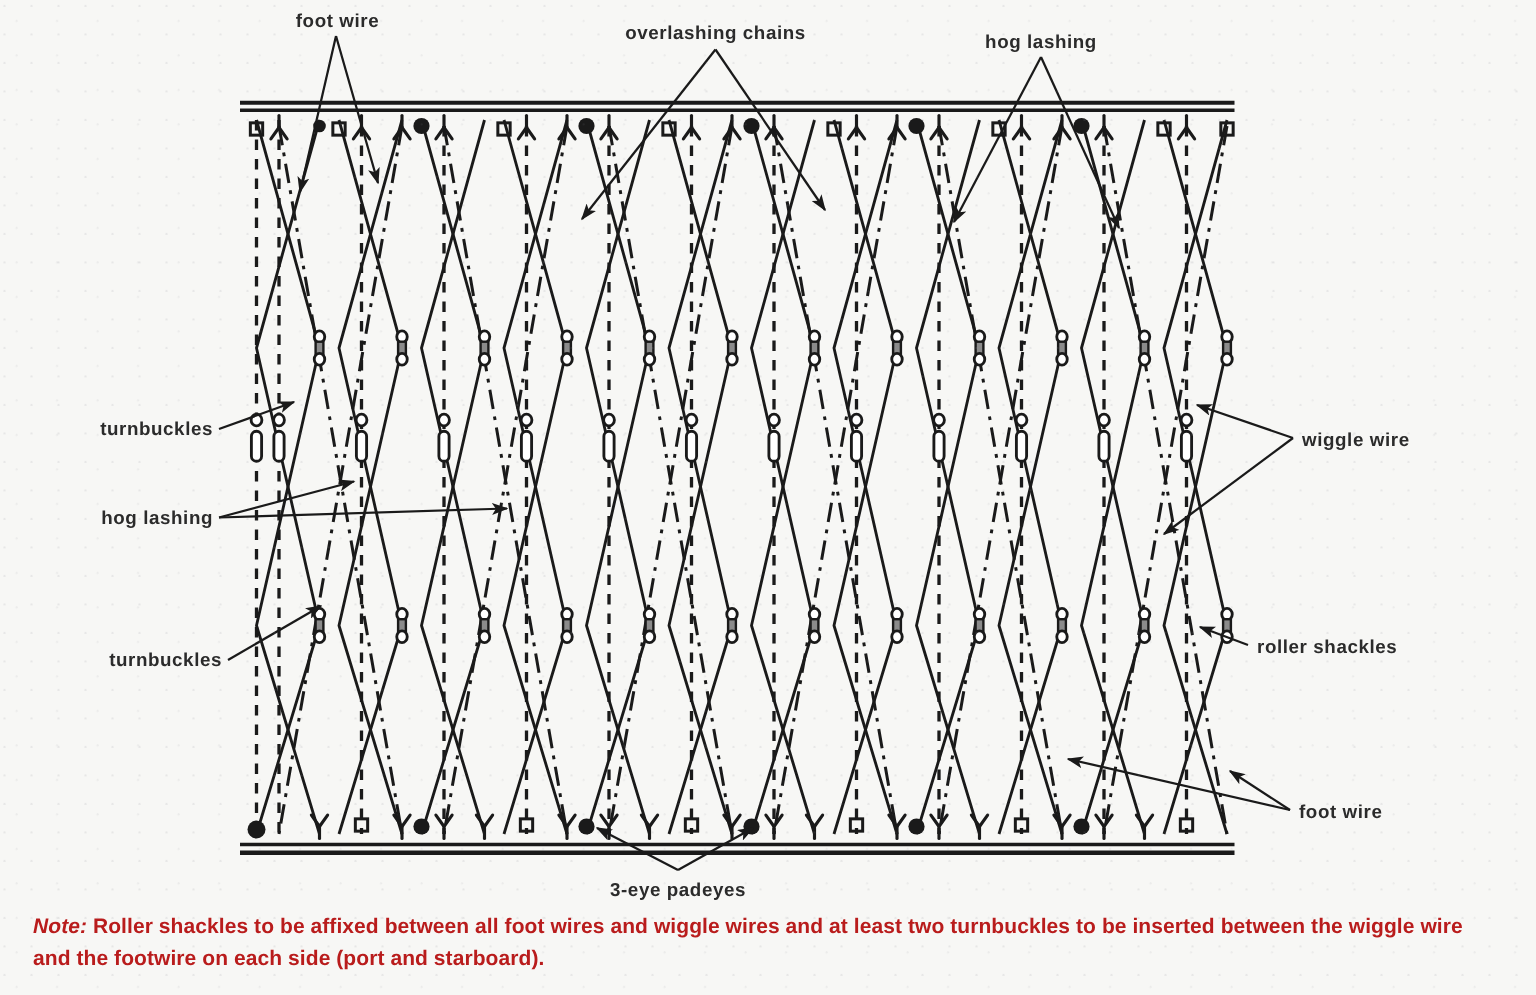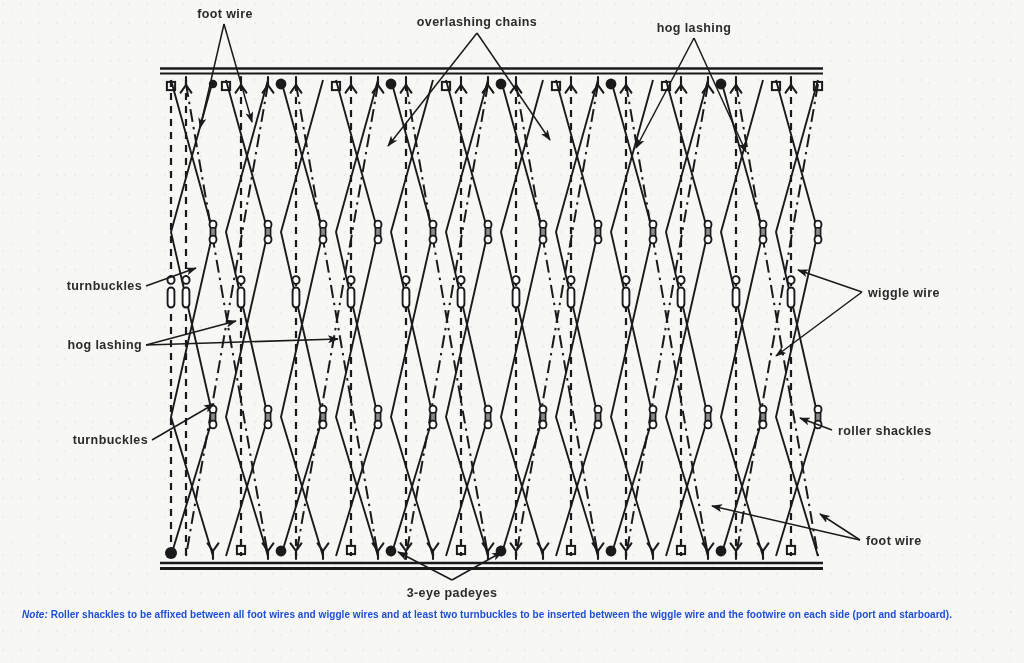--- a/index.html
+++ b/index.html
@@ -18,24 +18,24 @@
     font-size:12.5px;
     font-weight:700;
     fill:#2b2b2b;
     letter-spacing:0.4px;
   }
   .note-wrap{
     position:absolute;
     left:22px;
     top:607px;
     width:975px;
-    font-size:10px;
+    font-size:14px;
     font-weight:700;
     line-height:1.52;
-    color:#1d4ed8;
+    color:#b91c1c;
     letter-spacing:0.05px;
   }
   .note-wrap .nw{font-style:italic;}
   .noise{
     position:absolute;inset:0;
     pointer-events:none;
     opacity:.5;
     background-image:
       radial-gradient(circle at 3px 4px, rgba(140,140,150,.30) 0.6px, rgba(0,0,0,0) 0.9px),
       radial-gradient(circle at 11px 14px, rgba(140,140,150,.22) 0.6px, rgba(0,0,0,0) 0.9px);

